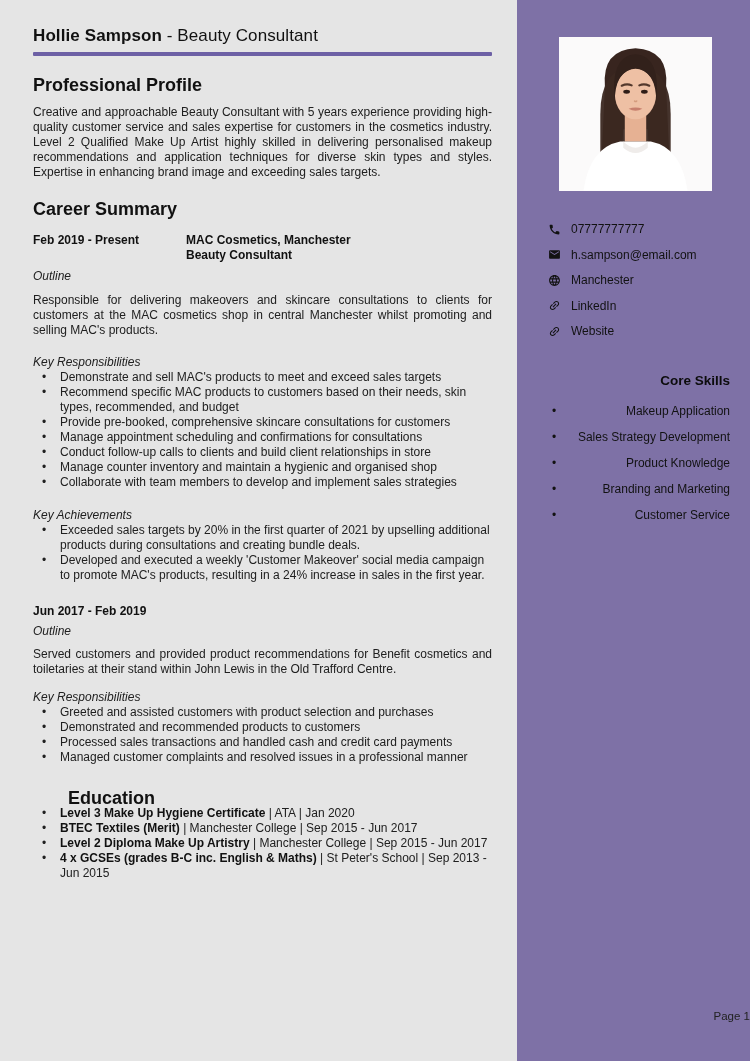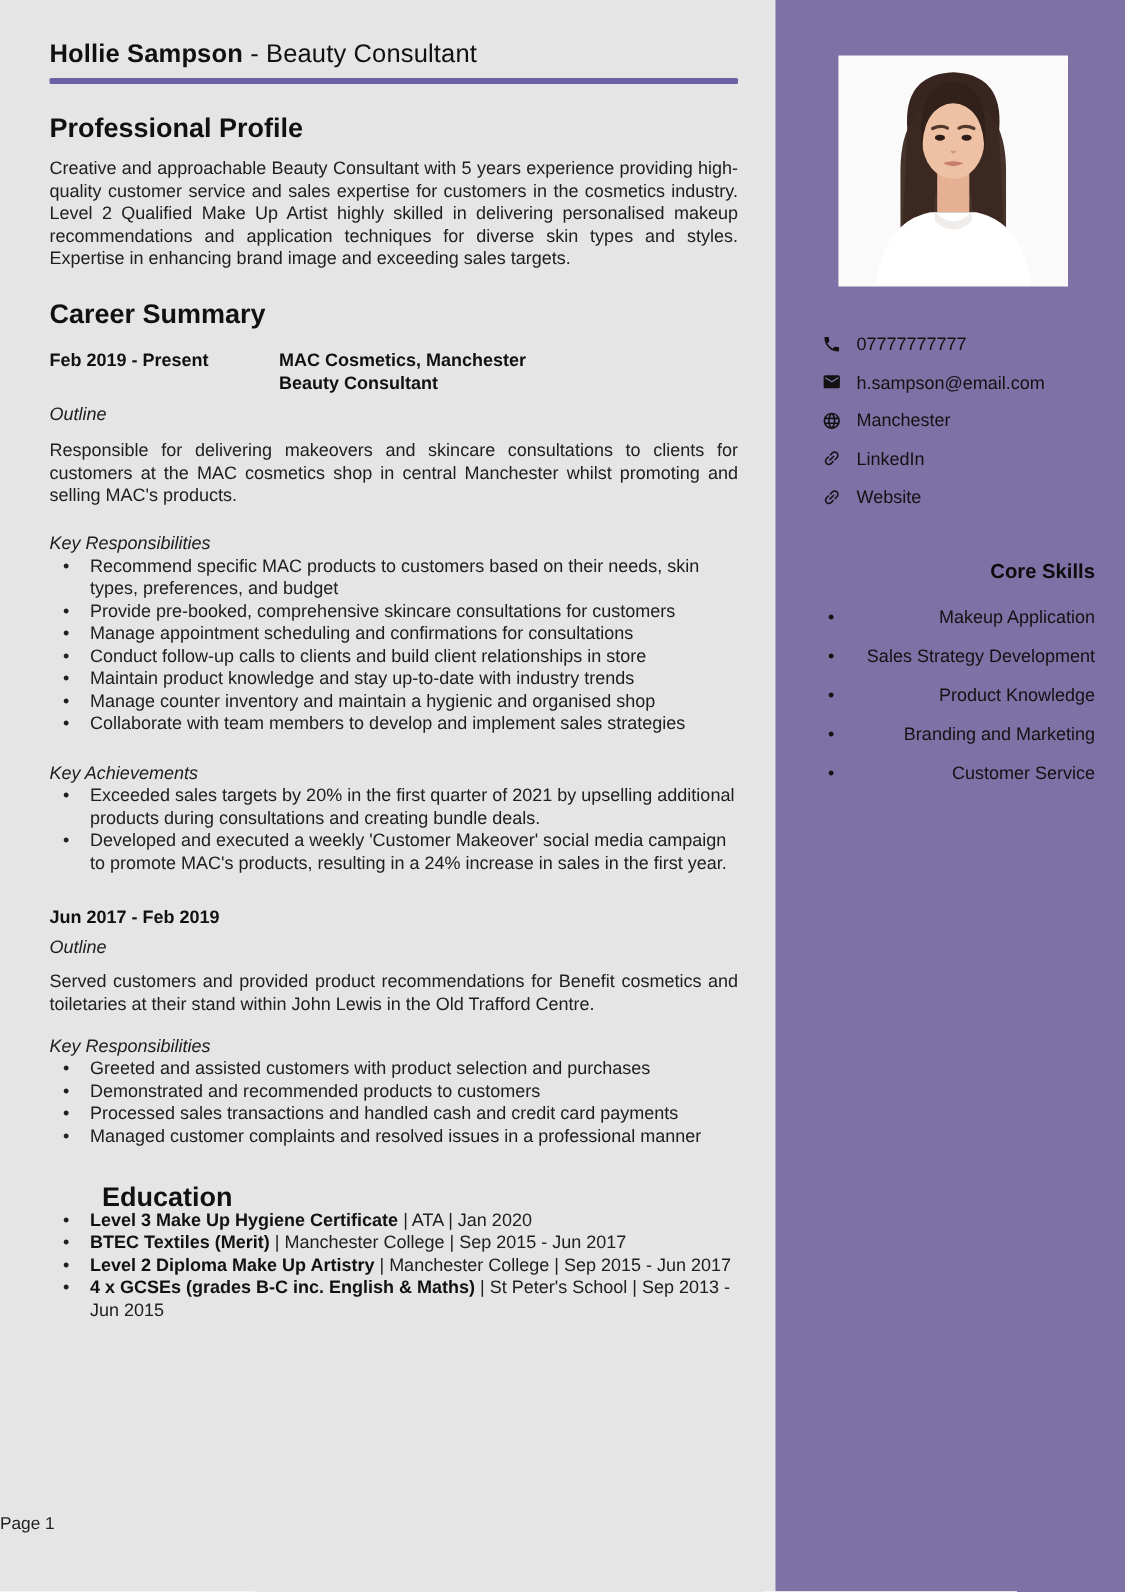--- a/index.html
+++ b/index.html
@@ -74,21 +74,21 @@
     top: 0;
   }
   .job2 .job-head { margin-top: 21px; }
   .edu { margin-top: 16px; }
   .edu strong { color: #111; }
   footer {
     position: absolute;
     left: 0;
     width: 750px;
     bottom: 39px;
-    text-align: left;
+    text-align: right;
     font-size: 11.5px;
     color: #222;
   }
   
   .sidebar {
     width: 233px;
     flex: 0 0 233px;
     height: 1061px;
     padding: 37px 20px 0 24px;
     color: #121212;
@@ -175,25 +175,25 @@
           <div class="co">
             <div>MAC Cosmetics, Manchester</div>
             <div>Beauty Consultant</div>
           </div>
         </div>
         <div class="sub tight">Outline</div>
         <p class="after-outline">Responsible for delivering makeovers and skincare consultations to clients for customers at the MAC cosmetics shop in central Manchester whilst promoting and selling MAC's products.</p>
         <div class="sub">Key Responsibilities</div>
         <ul class="bullets">
 
-            <li>Recommend specific MAC products to customers based on their needs, skin types, preferences, and budget</li>
+        <li>Demonstrate and sell MAC's products to meet and exceed sales targets</li>
+            <li>Recommend specific MAC products to customers based on their needs, skin types, recommended, and budget</li>
             <li>Provide pre-booked, comprehensive skincare consultations for customers</li>
             <li>Manage appointment scheduling and confirmations for consultations</li>
             <li>Conduct follow-up calls to clients and build client relationships in store</li>
-            <li>Maintain product knowledge and stay up-to-date with industry trends</li>
             <li>Manage counter inventory and maintain a hygienic and organised shop</li>
             <li>Collaborate with team members to develop and implement sales strategies</li>
           </ul>
         <div class="sub" style="margin-top:18px;">Key Achievements</div>
         <ul class="bullets">
 
         <li>Exceeded sales targets by 20% in the first quarter of 2021 by upselling additional products during consultations and creating bundle deals.</li>
             <li>Developed and executed a weekly 'Customer Makeover' social media campaign to promote MAC's products, resulting in a 24% increase in sales in the first year.</li>
           </ul>
       </div>

